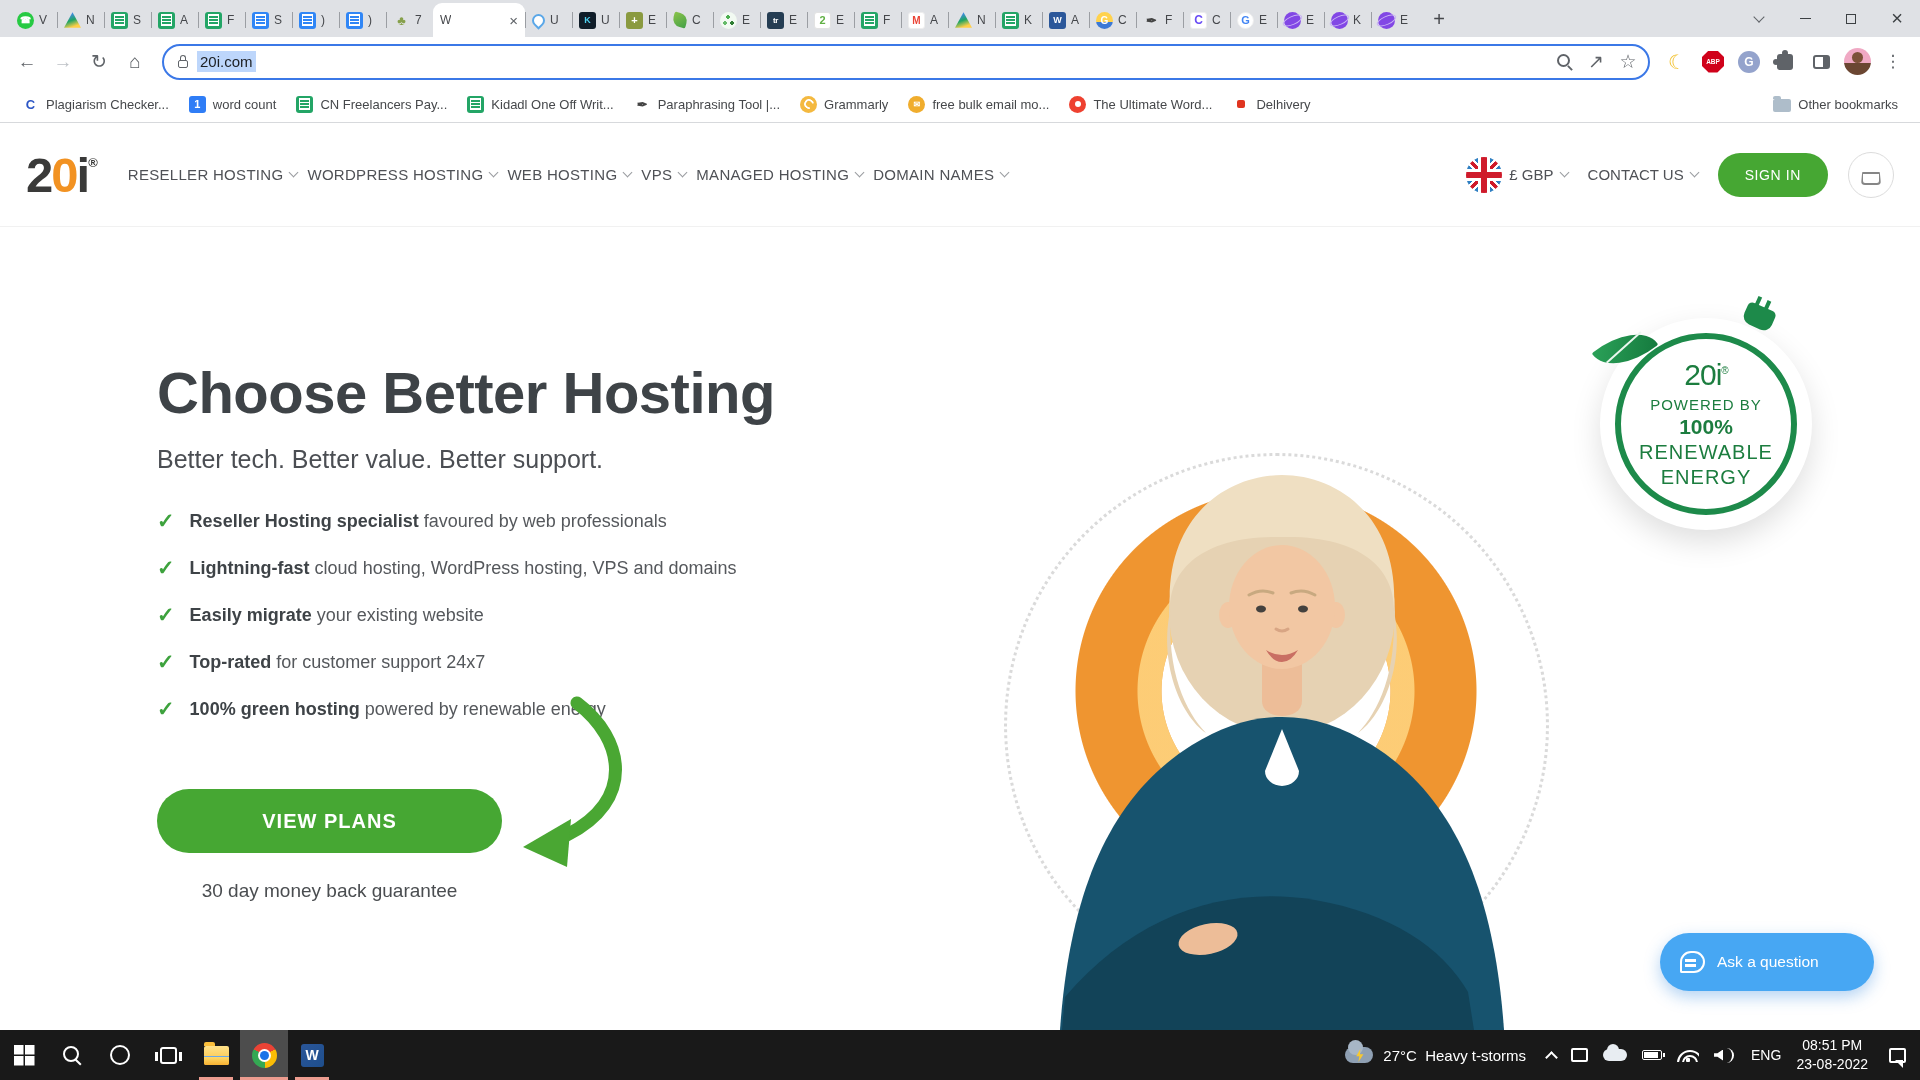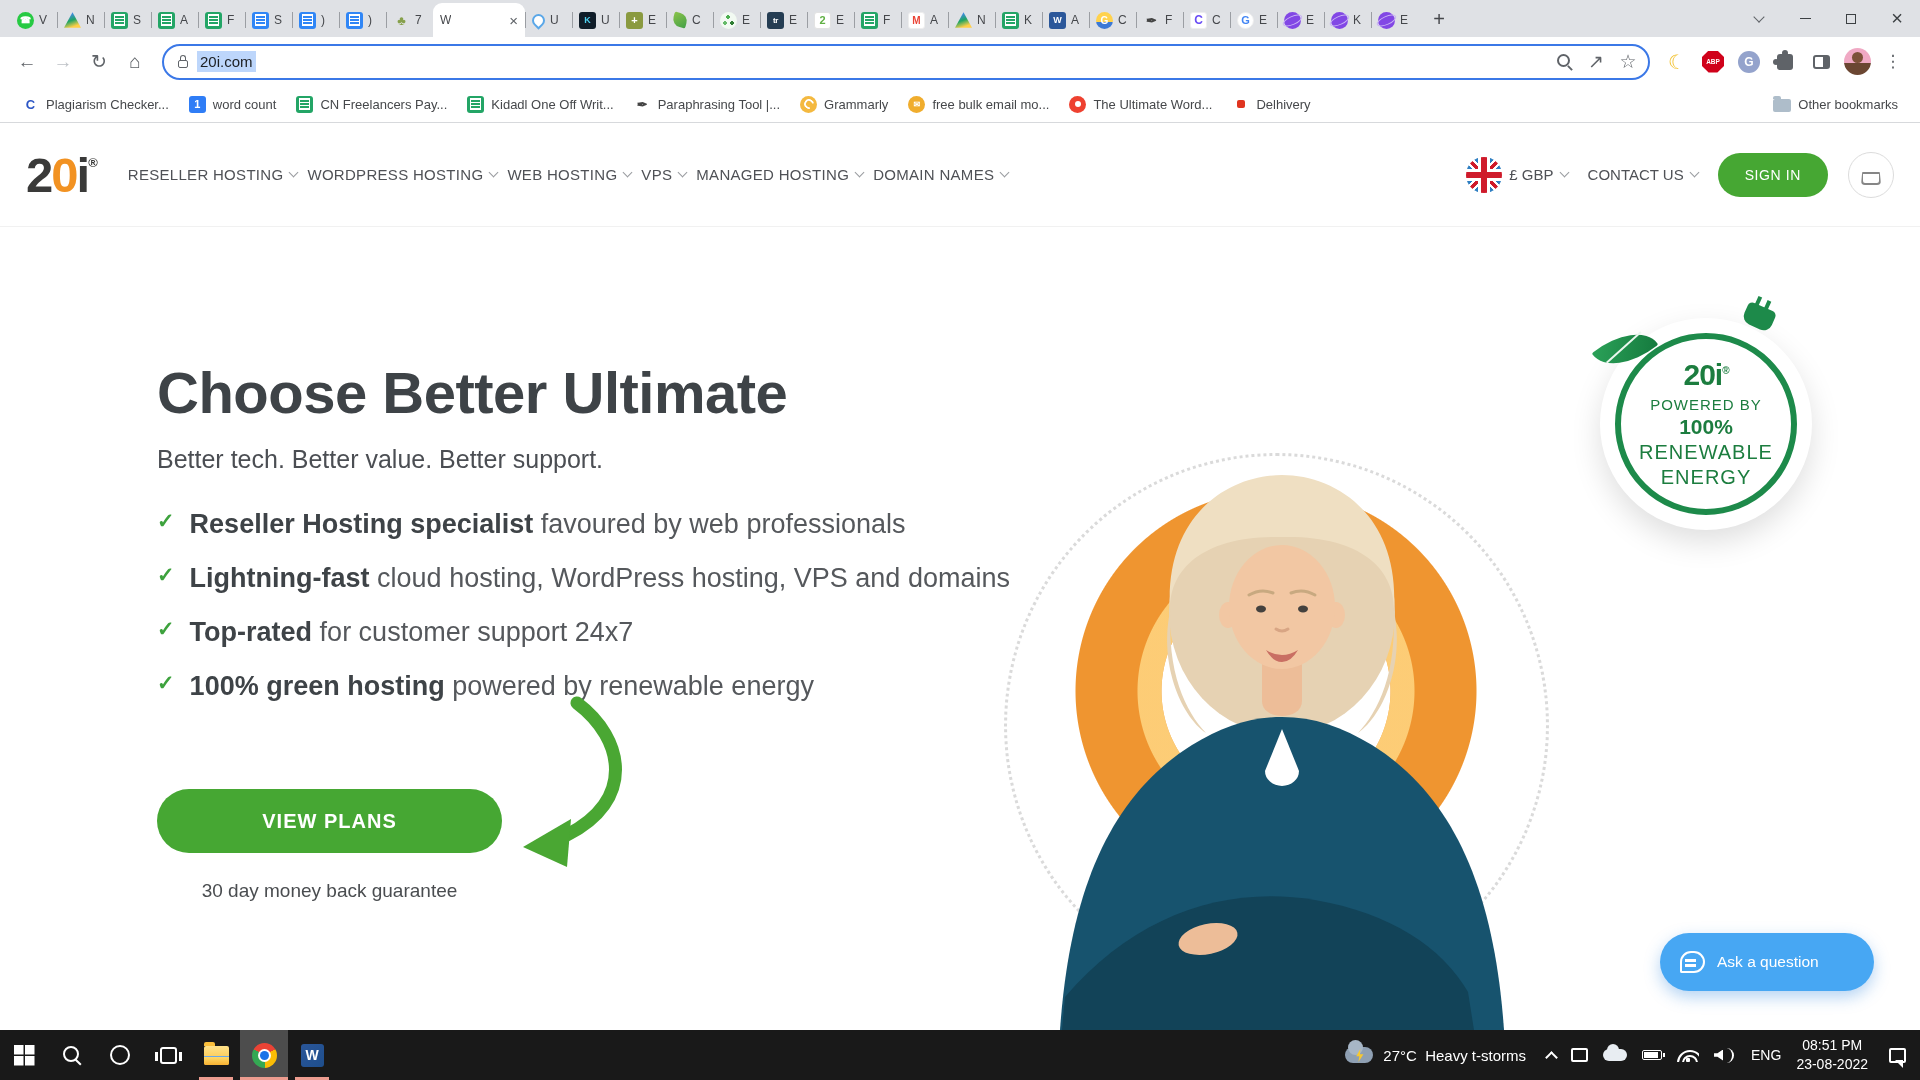--- a/index.html
+++ b/index.html
@@ -109,36 +109,36 @@
   .signin{background:#46a733;color:#fff;font-size:14px;font-weight:normal;letter-spacing:.6px;border:none;border-radius:999px;padding:14px 27px;cursor:pointer}
   .basket-wrap{width:46px;height:46px;border:1px solid #dcdcdc;border-radius:50%;display:flex;align-items:center;justify-content:center;cursor:pointer}
   .basket{width:20px;height:13px;border:2px solid #868686;border-radius:2px 2px 4px 4px;clip-path:polygon(6% 0,94% 0,100% 100%,0 100%);position:relative;margin-top:8px}
   .basket::before{content:"";position:absolute;left:3px;top:-9px;width:9px;height:7px;border:2px solid #868686;border-bottom:none;border-radius:7px 7px 0 0}
 
   
   .hero{position:relative;height:803px;background:#fff;overflow:hidden}
   .hero-title{position:absolute;left:157px;top:132px;font-size:58px;font-weight:700;color:#3e4347;letter-spacing:-.5px}
   .hero-sub{position:absolute;left:157px;top:218px;font-size:25px;color:#4b4e53}
   .checklist{position:absolute;left:157px;top:282px;display:flex;flex-direction:column;gap:23px}
-  .chk{display:flex;align-items:flex-start;gap:15px;font-size:27px;color:#55585c}
+  .chk{display:flex;align-items:center;gap:15px;font-size:18px;color:#55585c}
   .check{color:#3da23d;font-weight:bold;font-size:21px}
   .check::before{content:"✓"}
   .chk b{color:#3e4347}
   .cta{position:absolute;left:157px;top:562px;width:345px;height:64px;border:none;border-radius:32px;background:#46a733;color:#fff;font-family:"Liberation Sans",sans-serif;font-size:20px;font-weight:bold;letter-spacing:1px;cursor:pointer}
   .guarantee{position:absolute;left:157px;top:653px;width:345px;text-align:center;font-size:19px;color:#4a4d50}
   .arrow-svg{position:absolute;left:505px;top:468px}
   .dotted-circle{position:absolute;left:1004px;top:226px;width:545px;height:545px;border:3px dotted #dadada;border-radius:50%}
   .orange-ring{position:absolute;left:1075px;top:263px;width:402px;height:402px;background:
     radial-gradient(circle,transparent 0 114px,rgba(255,214,130,.85) 115px 138px,transparent 139px),
     radial-gradient(circle,transparent 0 114px,#ef9530 115px 200px,transparent 201px)}
   .woman{position:absolute;left:990px;top:190px}
   
   .badge{position:absolute;left:1600px;top:91px;width:212px;height:212px;background:#fff;border-radius:50%;box-shadow:0 12px 30px rgba(0,0,0,.13);display:flex;flex-direction:column;align-items:center;justify-content:center;text-align:center;color:#1c7d3f}
   .badge::before{content:"";position:absolute;inset:15px;border:6px solid #1d8a4a;border-radius:50%}
-  .badge-brand{font-size:30px;font-weight:bold;letter-spacing:-1px;line-height:1}
+  .badge-brand{font-size:30px;font-weight:normal;letter-spacing:-1px;line-height:1}
   .badge-brand sup{font-size:10px}
   .badge-l1{font-size:15px;letter-spacing:1px;margin-top:6px}
   .badge-l2{font-size:21px;font-weight:bold;margin-top:2px}
   .badge-l3,.badge-l4{font-size:20px;letter-spacing:1px;margin-top:2px}
   .badge-leaf{position:absolute;left:-4px;top:14px;width:58px;height:34px;background:linear-gradient(135deg,#2ba158,#157a3e);border-radius:4% 95% 4% 95%;transform:rotate(-38deg)}
   .badge-leaf::after{content:"";position:absolute;left:6px;top:14px;width:46px;height:2px;background:#eaf6ee;transform:rotate(-4deg)}
   .badge-plug{position:absolute;right:38px;top:-12px;width:30px;height:22px;background:#1d8a4a;border-radius:5px 5px 9px 9px;transform:rotate(24deg)}
   .badge-plug::before{content:"";position:absolute;top:-8px;left:6px;width:4px;height:9px;background:#1d8a4a;box-shadow:10px 0 0 #1d8a4a}
   
   .chat{position:absolute;left:1660px;top:706px;width:214px;height:58px;border:none;border-radius:29px;background:#47a7f3;color:#fff;display:flex;align-items:center;gap:12px;padding:0 20px;cursor:pointer;box-shadow:0 6px 16px rgba(40,130,220,.35)}
@@ -508,30 +508,34 @@
     <path d="M181,190 C176,255 196,295 216,316 C190,298 168,244 181,190 Z" fill="#e6d2b3"></path>
     <path d="M403,190 C408,255 388,295 368,316 C394,298 416,244 403,190 Z" fill="#e6d2b3"></path>
     <ellipse cx="271" cy="192" rx="5" ry="3.4" fill="#44413e"></ellipse>
     <ellipse cx="313" cy="192" rx="5" ry="3.4" fill="#44413e"></ellipse>
     <path d="M259,178 q12,-7 24,-2" stroke="#c8a980" stroke-width="3" fill="none" stroke-linecap="round"></path>
     <path d="M301,176 q12,-5 24,2" stroke="#c8a980" stroke-width="3" fill="none" stroke-linecap="round"></path>
     <path d="M286,212 q6,4 12,0" stroke="#d8a584" stroke-width="3" fill="none" stroke-linecap="round"></path>
     <path d="M276,233 q16,10 32,0 q-7,12 -16,12 q-9,0 -16,-12 Z" fill="#c96f63"></path>
   </svg>
 
-  <h1 class="hero-title">Choose Better Ultimate</h1>
+  <h1 class="hero-title">Choose Better Hosting</h1>
   <div class="hero-sub">Better tech. Better value. Better support.</div>
   <div class="checklist">
       <div class="chk">
     <span class="check"></span>
     <span><b>Reseller Hosting specialist</b><span> favoured by web professionals</span></span>
   </div>
       <div class="chk">
     <span class="check"></span>
     <span><b>Lightning-fast</b><span> cloud hosting, WordPress hosting, VPS and domains</span></span>
+  </div>
+      <div class="chk">
+    <span class="check"></span>
+    <span><b>Easily migrate</b><span> your existing website</span></span>
   </div>
       <div class="chk">
     <span class="check"></span>
     <span><b>Top-rated</b><span> for customer support 24x7</span></span>
   </div>
       <div class="chk">
     <span class="check"></span>
     <span><b>100% green hosting</b><span> powered by renewable energy</span></span>
   </div>
     </div>

